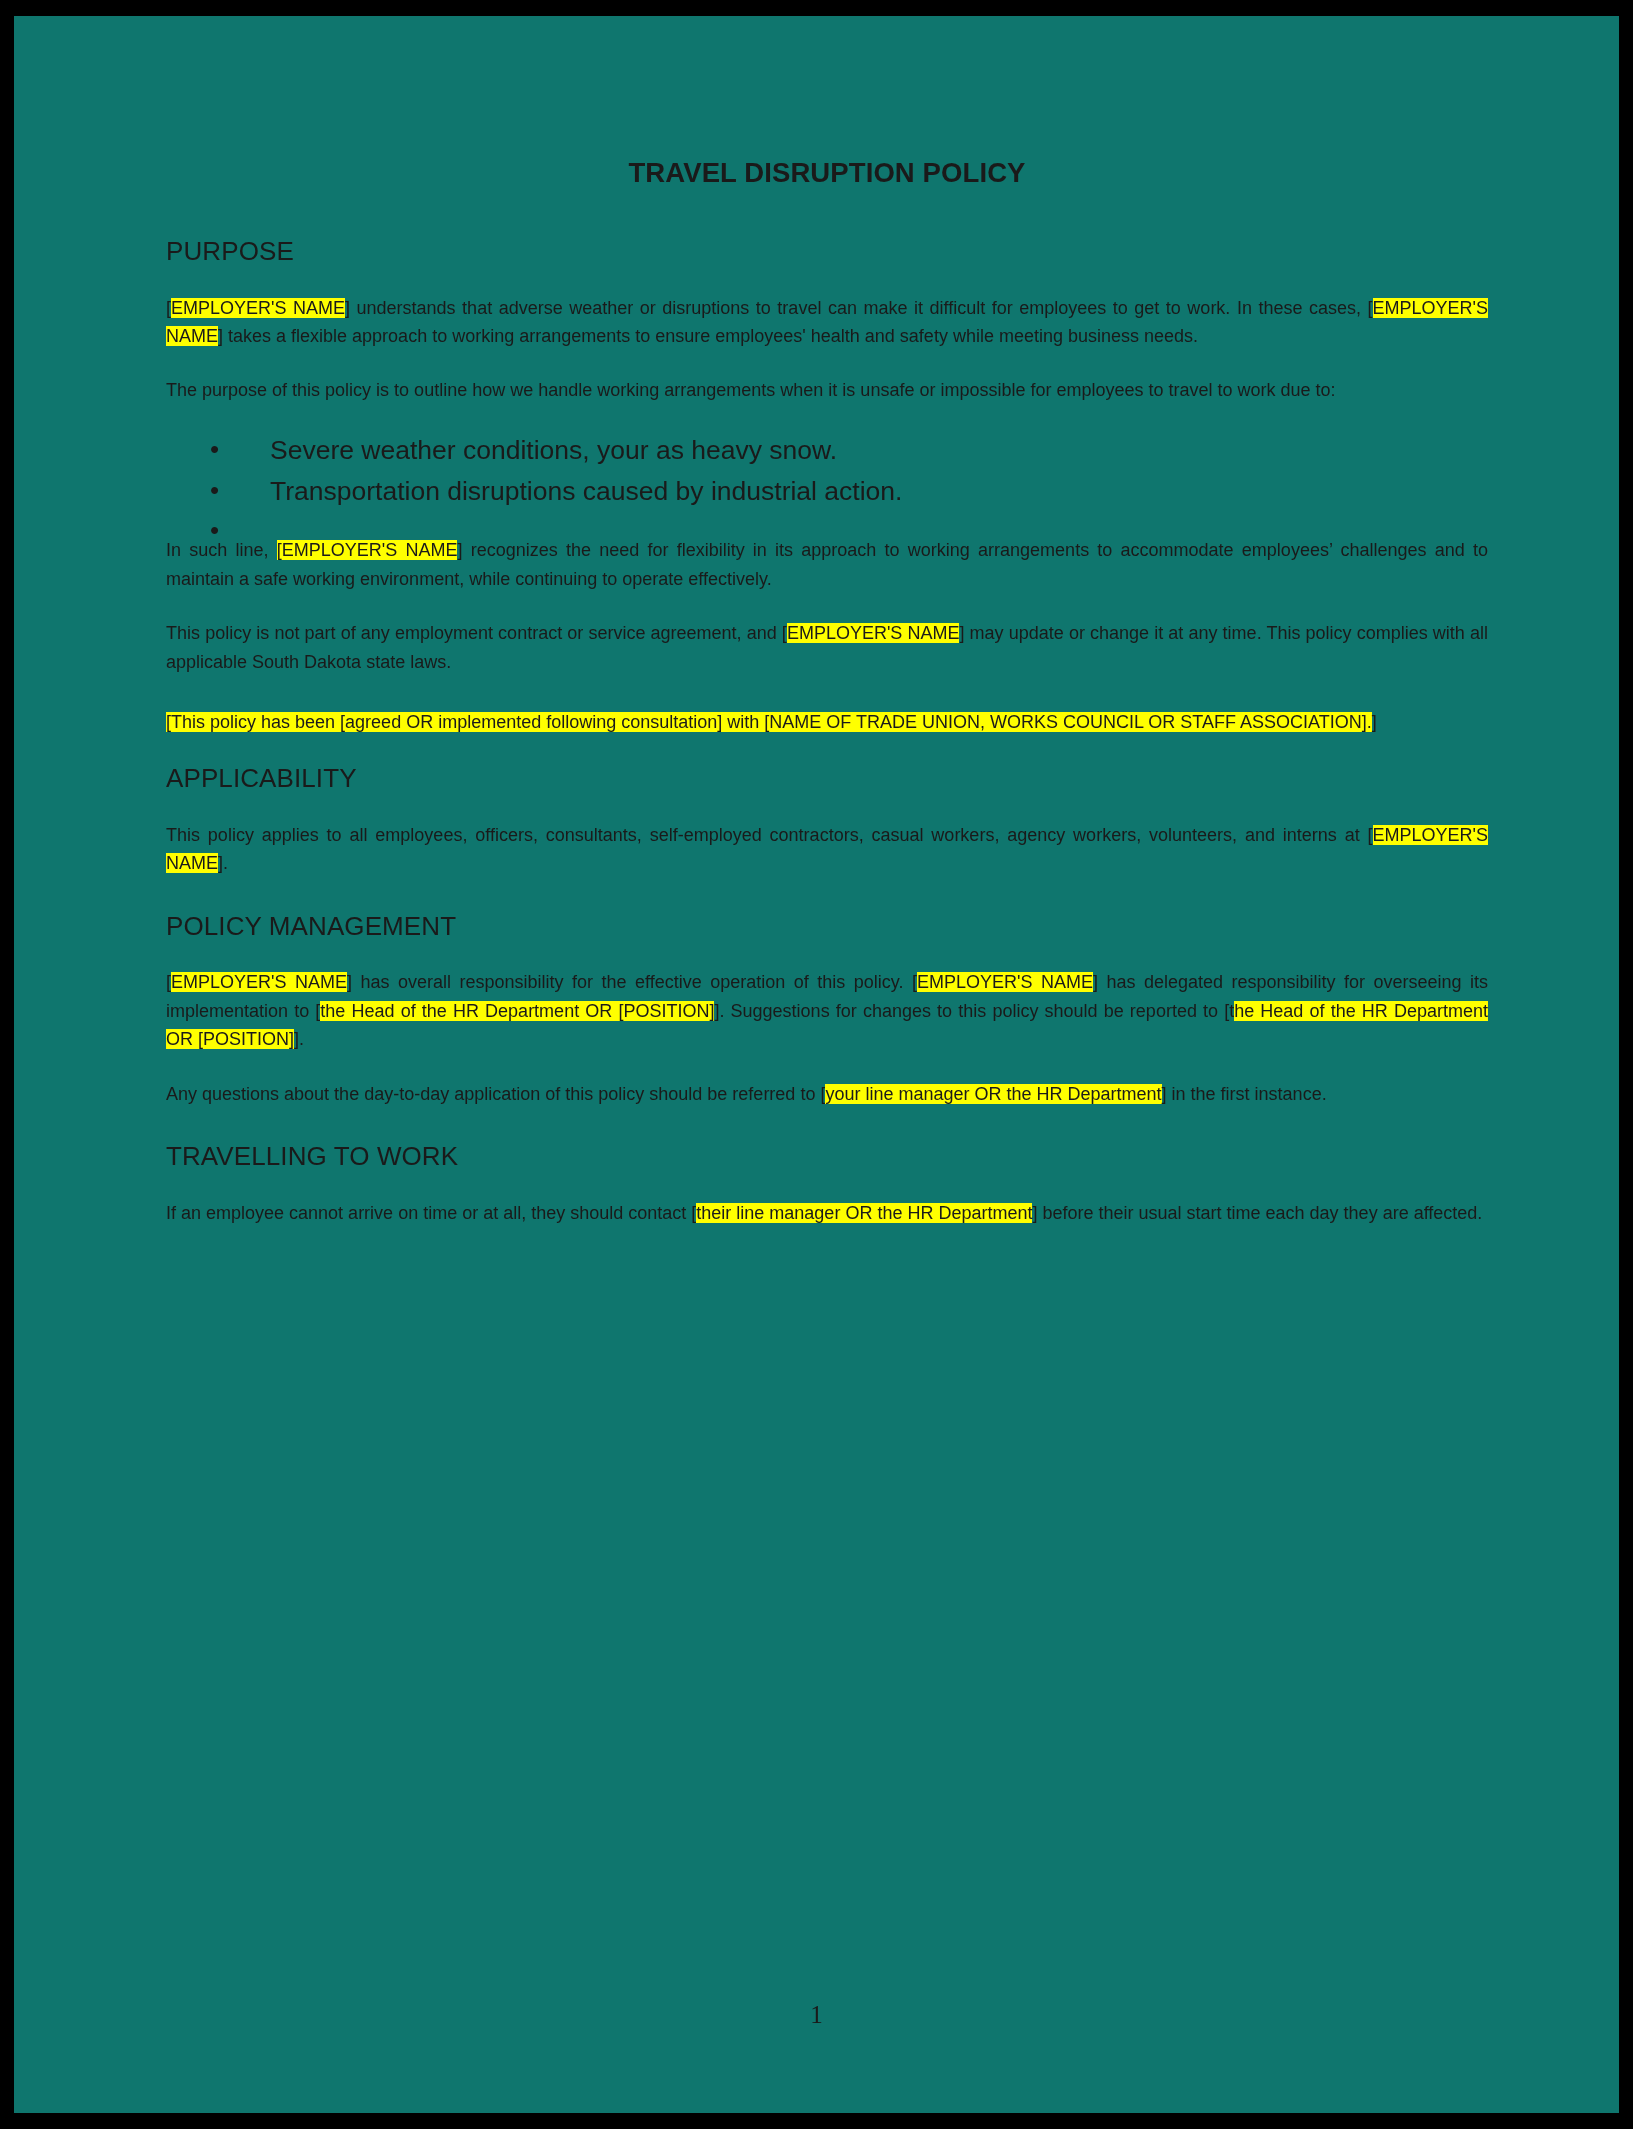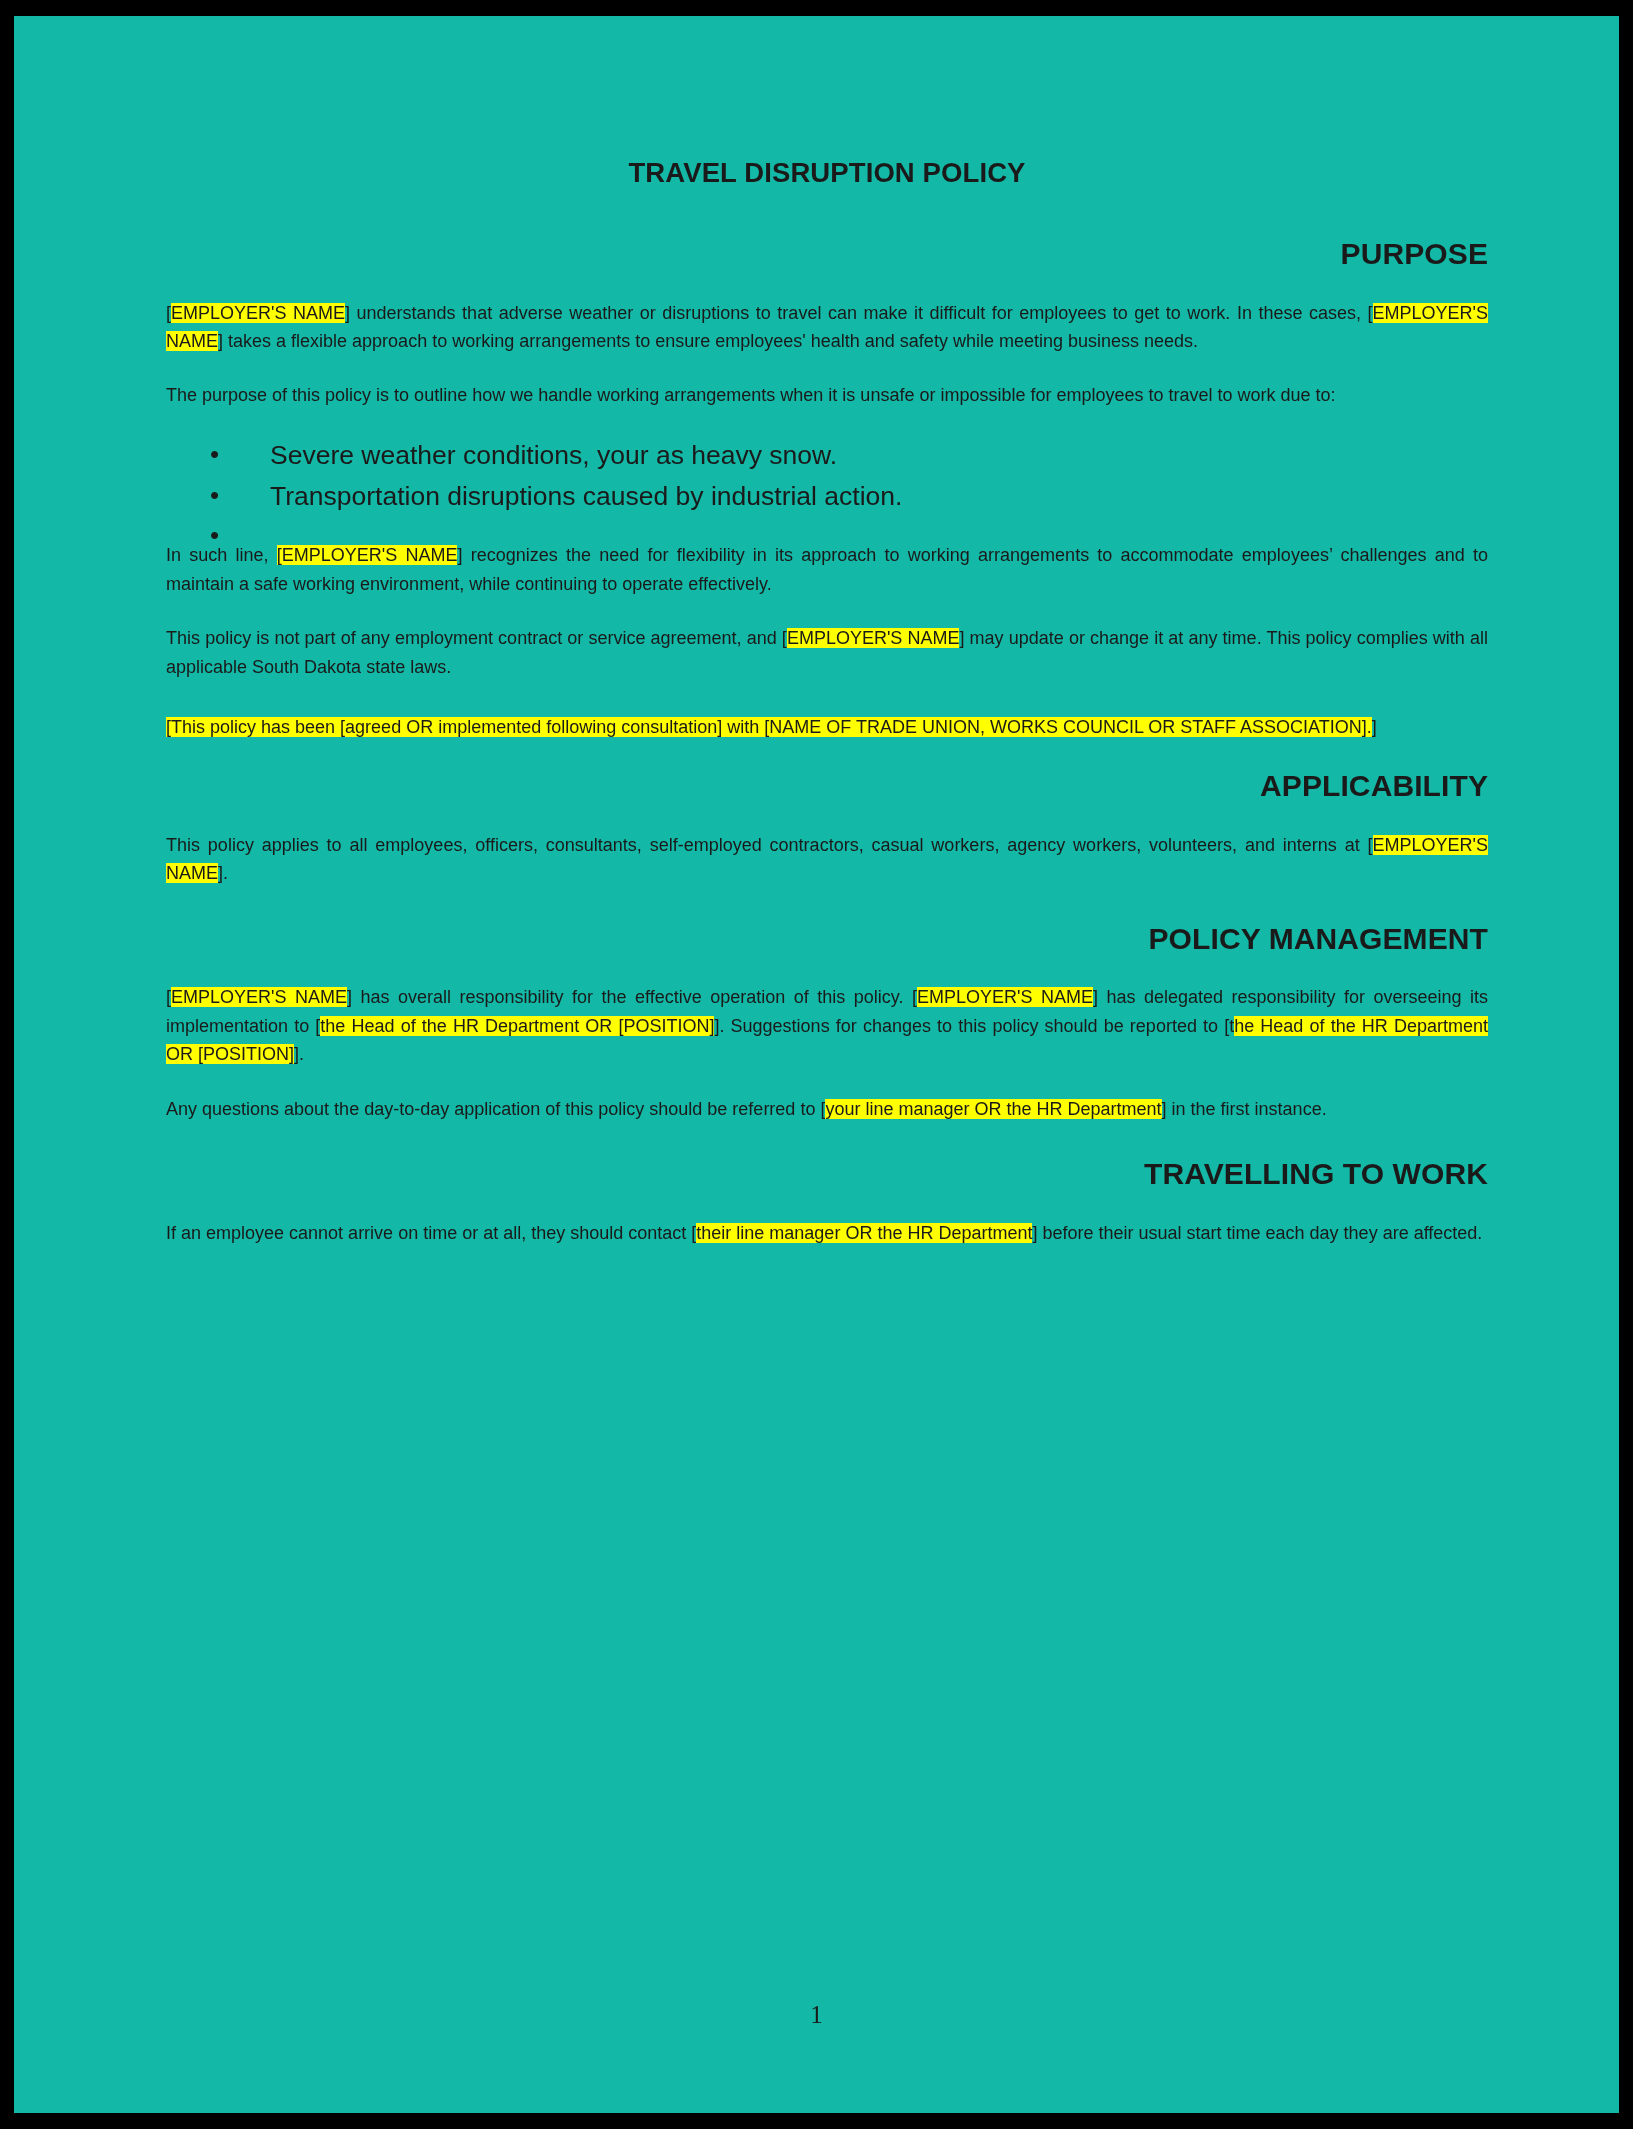--- a/index.html
+++ b/index.html
@@ -16,45 +16,44 @@
     border-top: 16px solid #000000;
     border-bottom: 16px solid #000000;
     border-left: 14px solid #000000;
     border-right: 14px solid #000000;
     overflow: hidden;
     font-family: "Liberation Sans", sans-serif;
   }
   .sheet {
     position: absolute;
     left: 0; top: 0; right: 0; bottom: 0;
-    background: #14b8a6;
+    background: #0f766e;
   }
   .content {
     position: absolute;
     left: 152px;
     top: 140px;
     width: 1322px;
   }
   .doc-title {
     text-align: center;
     font-size: 27.5px;
     font-weight: bold;
     color: #1a1a1a;
     letter-spacing: 0.1px;
     margin: 0 0 46px 0;
     line-height: 1.2;
   }
   h2.section-heading {
-    font-size: 30px;
-    font-weight: bold;
+    font-size: 26px;
+    font-weight: normal;
     color: #1a1a1a;
     margin: 0 0 26px 0;
     line-height: 1.25;
     letter-spacing: 0.1px;
-    text-align: right;
   }
   p.body-text {
     font-size: 18px;
     line-height: 1.58;
     color: #1a1a1a;
     margin: 0 0 26px 0;
     text-align: justify;
     text-justify: inter-word;
     hyphens: none;
   }

